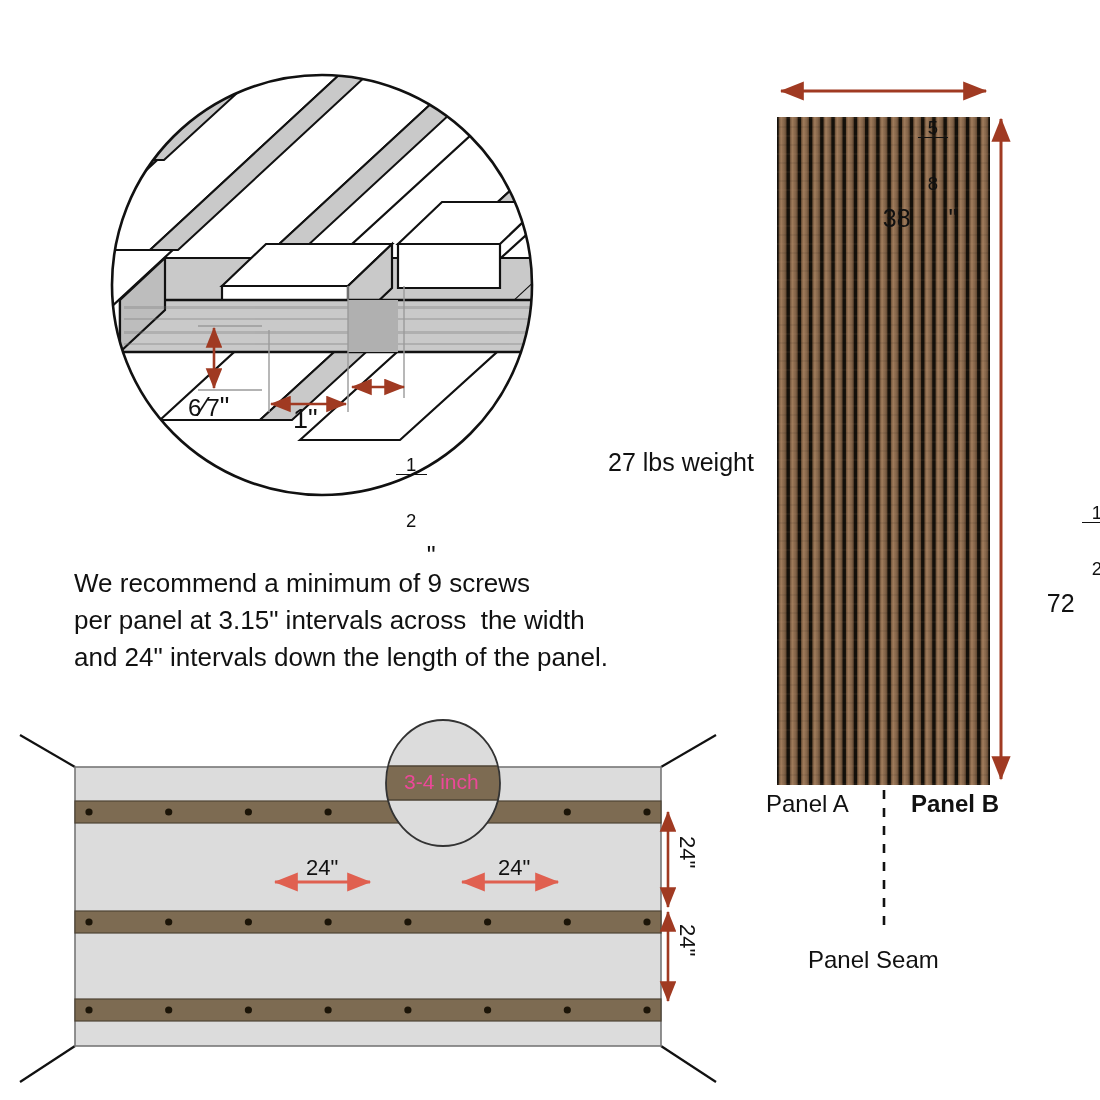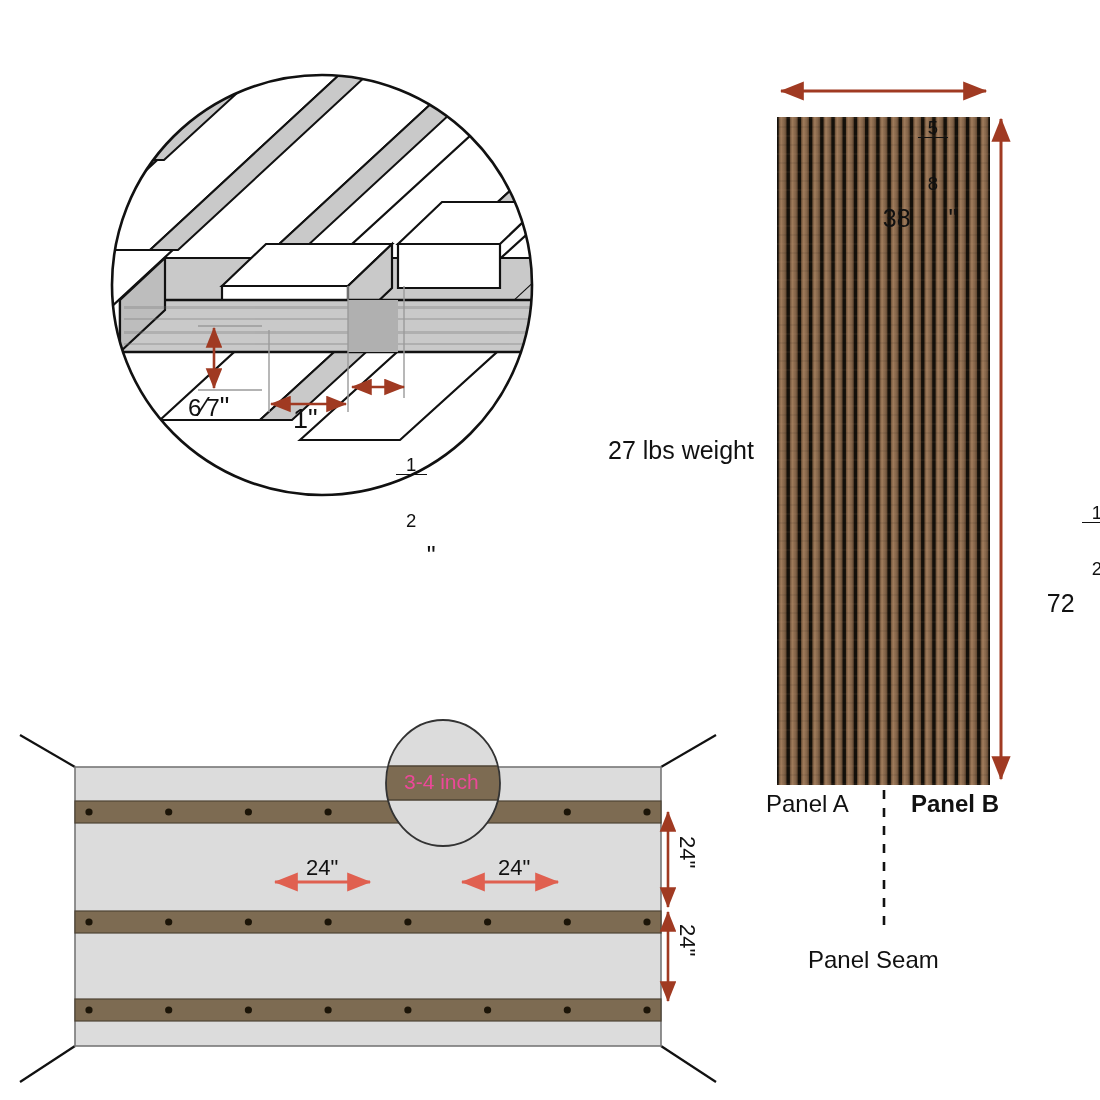--- a/index.html
+++ b/index.html
@@ -52,21 +52,21 @@
     top: 52px;
     font-size: 25px;
   }
   #panel-dim-height {
     left: 1019px;
     top: 437px;
     font-size: 25px;
   }
   #panel-weight-label {
     left: 608px;
-    top: 436px;
+    top: 448px;
     font-size: 25px;
   }
   #panel-a-label {
     left: 766px;
     top: 790px;
     font-size: 24px;
   }
   #panel-b-label {
     left: 911px;
     top: 790px;
@@ -436,20 +436,23 @@
   </div>
 
   <div class="txt" id="panel-weight-label">27 lbs weight</div>
 
   <div class="txt" id="panel-a-label">Panel A</div>
 
   <div class="txt" id="panel-b-label">Panel B</div>
 
   <div class="txt" id="panel-seam-label">Panel Seam</div>
 
+  <div class="txt" id="screw-recommendation">We recommend a minimum of 9 screws
+per panel at 3.15" intervals across  the width
+and 24" intervals down the length of the panel.</div>
 
   <div class="txt" id="wall-callout-label">3-4 inch</div>
 
   <div class="txt" id="wall-span-a">24"</div>
 
   <div class="txt" id="wall-span-b">24"</div>
 
   <div class="txt vert" id="wall-row-gap-a">24"</div>
 
   <div class="txt vert" id="wall-row-gap-b">24"</div>

